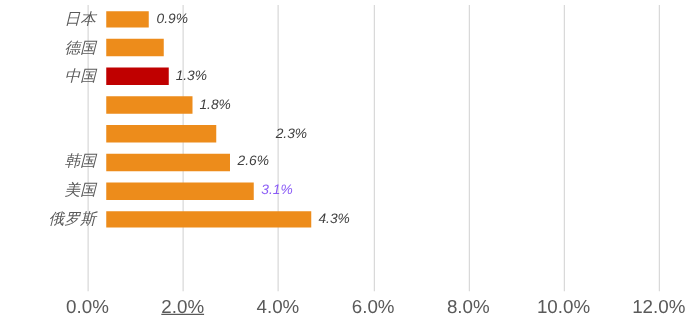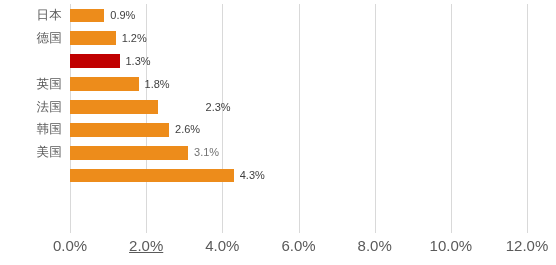--- a/index.html
+++ b/index.html
@@ -36,24 +36,25 @@
     bottom: 0;
     width: 1px;
     background: #d9d9d9;
   }
   .gridline.axis-line {
     background: #d9d9d9;
   }
 
   .rows {
     position: absolute;
-    left: 0;
+    left: 15px;
     top: 4px;
     width: 504px;
     height: 229px;
+    font-style: italic;
   }
 
   .bar-row {
     position: relative;
     height: 22.9px;
     width: 556px;
   }
 
   .cat-label {
     position: absolute;
@@ -126,47 +127,46 @@
   <div class="rows">
 
   <div class="bar-row">
         <div class="cat-label" style="color: rgb(90, 90, 90);">日本</div>
         <div class="bar" style="width: 34.275px; background: rgb(237, 140, 27);"></div>
         <div class="value-label" style="left: 110.275px; color: rgb(63, 63, 63);">0.9%</div>
       </div>
       <div class="bar-row">
         <div class="cat-label" style="color: rgb(90, 90, 90);">德国</div>
         <div class="bar" style="width: 45.7px; background: rgb(237, 140, 27);"></div>
-        <div class="value-label" style="left: 121.7px; color: rgb(63, 63, 63);">1.2%</div>
       </div>
       <div class="bar-row">
+        <div class="cat-label" style="color: rgb(90, 90, 90);">中国</div>
         <div class="bar highlight" style="width: 49.5083px; background: rgb(192, 0, 0);"></div>
         <div class="value-label" style="left: 125.508px; color: rgb(63, 63, 63);">1.3%</div>
       </div>
       <div class="bar-row">
-        <div class="cat-label" style="color: rgb(90, 90, 90);">英国</div>
         <div class="bar" style="width: 68.55px; background: rgb(237, 140, 27);"></div>
         <div class="value-label" style="left: 144.55px; color: rgb(63, 63, 63);">1.8%</div>
       </div>
       <div class="bar-row">
-        <div class="cat-label" style="color: rgb(90, 90, 90);">法国</div>
         <div class="bar" style="width: 87.5917px; background: rgb(237, 140, 27);"></div>
         <div class="value-label" style="left: 163.592px; color: rgb(63, 63, 63); margin-left: 42px;">2.3%</div>
       </div>
       <div class="bar-row">
         <div class="cat-label" style="color: rgb(90, 90, 90);">韩国</div>
         <div class="bar" style="width: 99.0167px; background: rgb(237, 140, 27);"></div>
         <div class="value-label" style="left: 175.017px; color: rgb(63, 63, 63);">2.6%</div>
       </div>
       <div class="bar-row">
         <div class="cat-label" style="color: rgb(90, 90, 90);">美国</div>
         <div class="bar" style="width: 118.058px; background: rgb(237, 140, 27);"></div>
-        <div class="value-label" style="left: 194.058px; color: #737373; text-align: right;">3.1%</div>
+        <div class="value-label" style="left: 194.058px; color: #8b5cf6; text-align: right;">3.1%</div>
       </div>
       <div class="bar-row">
+        <div class="cat-label" style="color: rgb(90, 90, 90);">俄罗斯</div>
         <div class="bar" style="width: 163.758px; background: rgb(237, 140, 27);"></div>
         <div class="value-label" style="left: 239.758px; color: rgb(63, 63, 63);">4.3%</div>
       </div>
     </div>
 
   <div class="x-axis">
 
   <div class="tick-label" style="left: 70px; color: rgb(90, 90, 90);">0.0%</div>
       <div class="tick-label" style="left: 146.167px; color: rgb(90, 90, 90); text-decoration: underline;">2.0%</div>
       <div class="tick-label" style="left: 222.333px; color: rgb(90, 90, 90); text-align: right;">4.0%</div>

